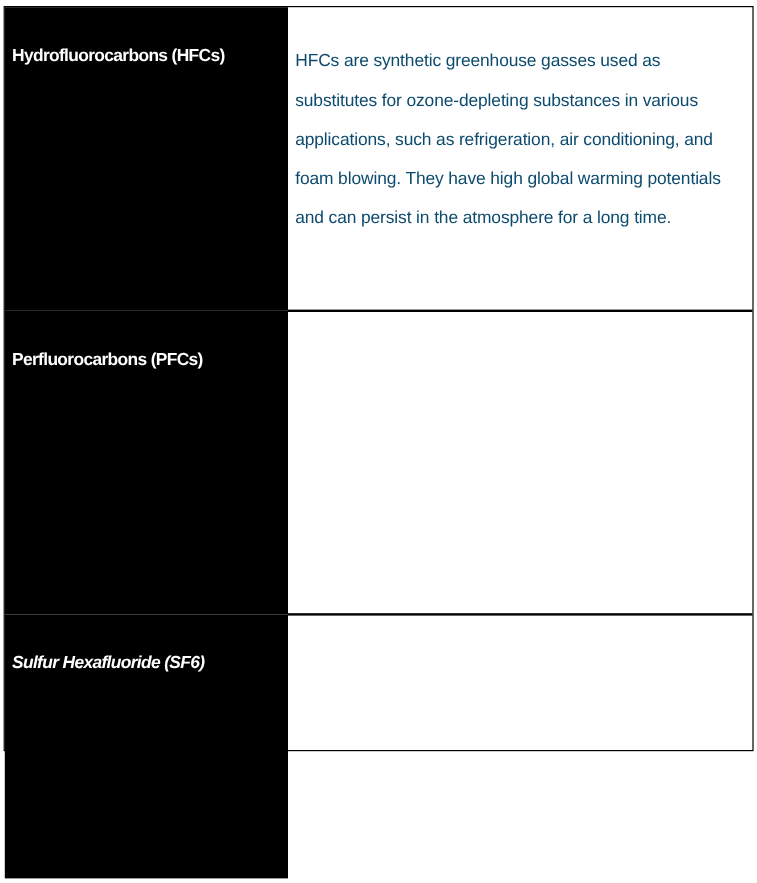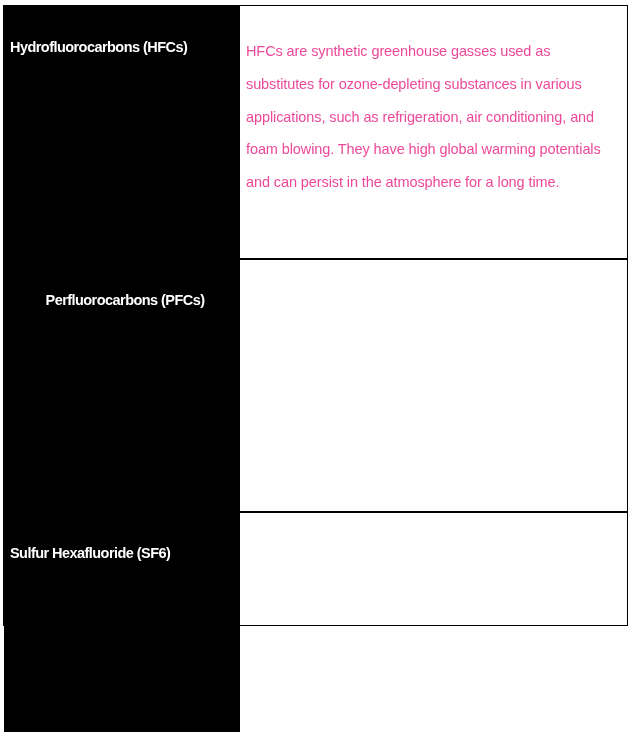--- a/index.html
+++ b/index.html
@@ -24,22 +24,22 @@
       box-sizing: border-box;
       background: #fff;
     }
     .row {
       position: absolute;
       left: 0;
       right: 0;
       display: flex;
     }
     .row.r0 { top: 0; height: 253px; }
-    .row.r1 { top: 253px; height: 253px; text-align: center; }
-    .row.r2 { top: 506px; height: 220px; }
+    .row.r1 { top: 253px; height: 253px; }
+    .row.r2 { top: 506px; height: 220px; font-style: italic; }
     .row.r1::before, .row.r2::before {
       content: "";
       position: absolute;
       left: 236px;
       right: 0;
       top: -1px;
       height: 2px;
       background: #000;
     }
     .term {
@@ -53,21 +53,21 @@
       font-size: 14.5px;
       letter-spacing: -0.55px;
       line-height: 20px;
     }
     .desc {
       flex: 1 1 auto;
       box-sizing: border-box;
       padding: 29px 8px 0 6px;
       font-size: 14.5px;
       line-height: 32.8px;
-      color: #ec4899;
+      color: #0c4a6e;
       letter-spacing: -0.1px;
     }
   </style>
 </head>
 <body>
 
 <div class="table">
   <div class="row r0">
     <div class="term">Hydrofluorocarbons (HFCs)</div>
     <div class="desc">HFCs are synthetic greenhouse gasses used as substitutes for ozone-depleting substances in various applications, such as refrigeration, air conditioning, and foam blowing. They have high global warming potentials and can persist in the atmosphere for a long time.</div>

